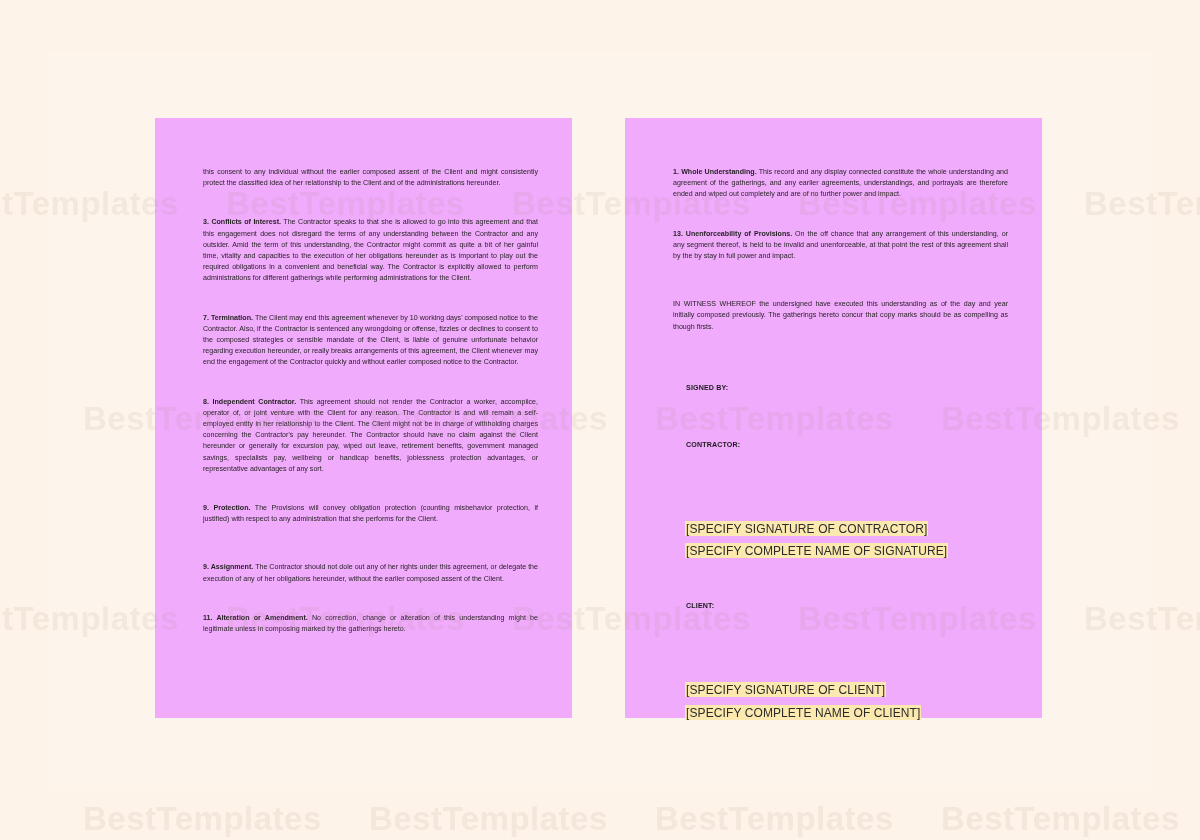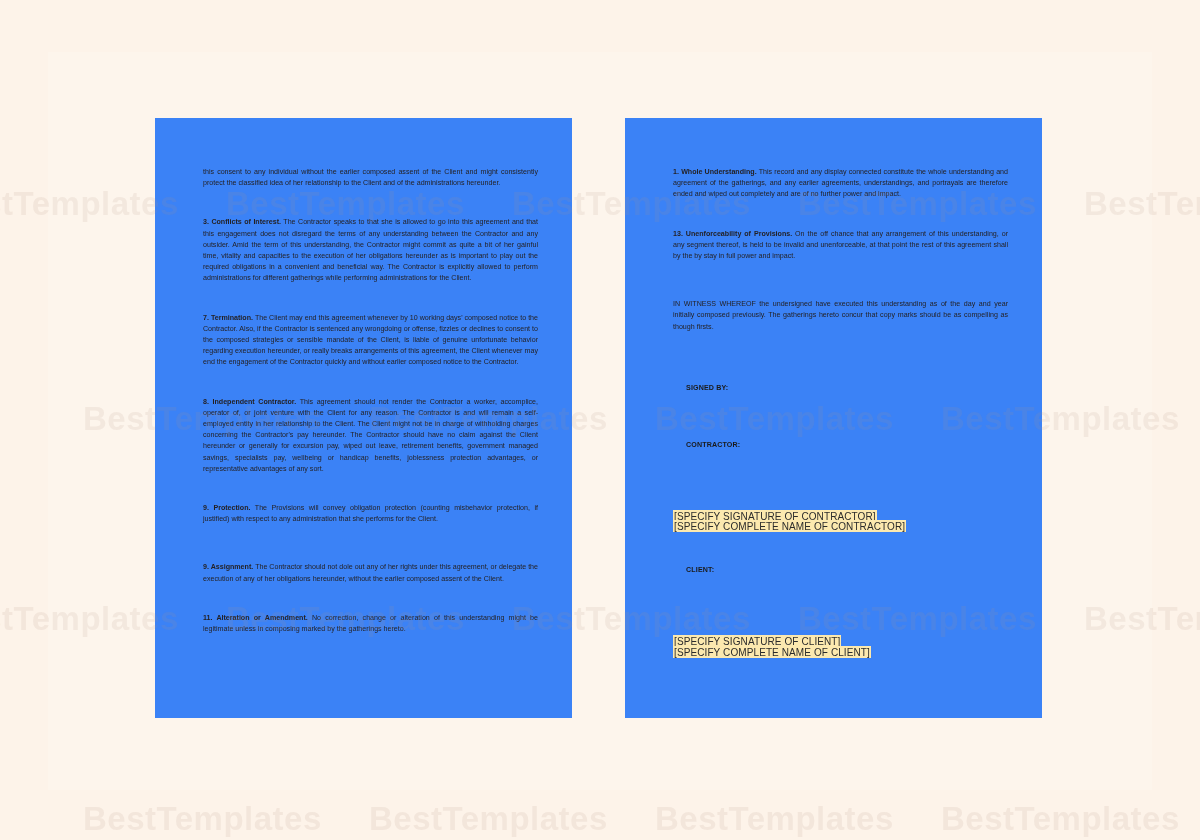--- a/index.html
+++ b/index.html
@@ -45,21 +45,21 @@
     white-space: nowrap;
     user-select: none;
   }
 
   
   .page {
     position: absolute;
     top: 118px;
     width: 417px;
     height: 600px;
-    background: #3b82f6;
+    background: #f0abfc;
     z-index: 3;
   }
   #page-left  { left: 155px; }
   #page-right { left: 625px; }
 
   .page-body {
     position: absolute;
     left: 48px;
     top: 49px;
     width: 335px;
@@ -85,22 +85,22 @@
     margin: 13px;
     font-size: 7.1px;
     line-height: 11.2px;
     font-weight: 700;
     color: #1a1a1a;
     letter-spacing: 0.15px;
   }
 
   .placeholder-block { margin: 0; }
   .placeholder-line {
-    margin: 0;
-    font-size: 10px;
+    margin: 12px;
+    font-size: 12px;
     line-height: 10.6px;
     color: #2b2b2b;
     letter-spacing: 0.1px;
     white-space: nowrap;
   }
   .placeholder-line span.hl {
     background: #fce9af;
     padding: 0.5px 1px;
   }
 </style>
@@ -176,21 +176,21 @@
     <div class="spacer-md"></div>
 
     <p class="sig-label">SIGNED BY:</p>
     <div class="spacer-md"></div>
 
     <p class="sig-label">CONTRACTOR:</p>
     <div class="spacer-xl"></div>
 
     <div class="placeholder-block">
       <p class="placeholder-line"><span class="hl">[SPECIFY SIGNATURE OF CONTRACTOR]</span></p>
-      <p class="placeholder-line"><span class="hl">[SPECIFY COMPLETE NAME OF CONTRACTOR]</span></p>
+      <p class="placeholder-line"><span class="hl">[SPECIFY COMPLETE NAME OF SIGNATURE]</span></p>
     </div>
     <div class="spacer-md"></div>
 
     <p class="sig-label">CLIENT:</p>
     <div class="spacer-xl"></div>
 
     <div class="placeholder-block">
       <p class="placeholder-line"><span class="hl">[SPECIFY SIGNATURE OF CLIENT]</span></p>
       <p class="placeholder-line"><span class="hl">[SPECIFY COMPLETE NAME OF CLIENT]</span></p>
     </div>

